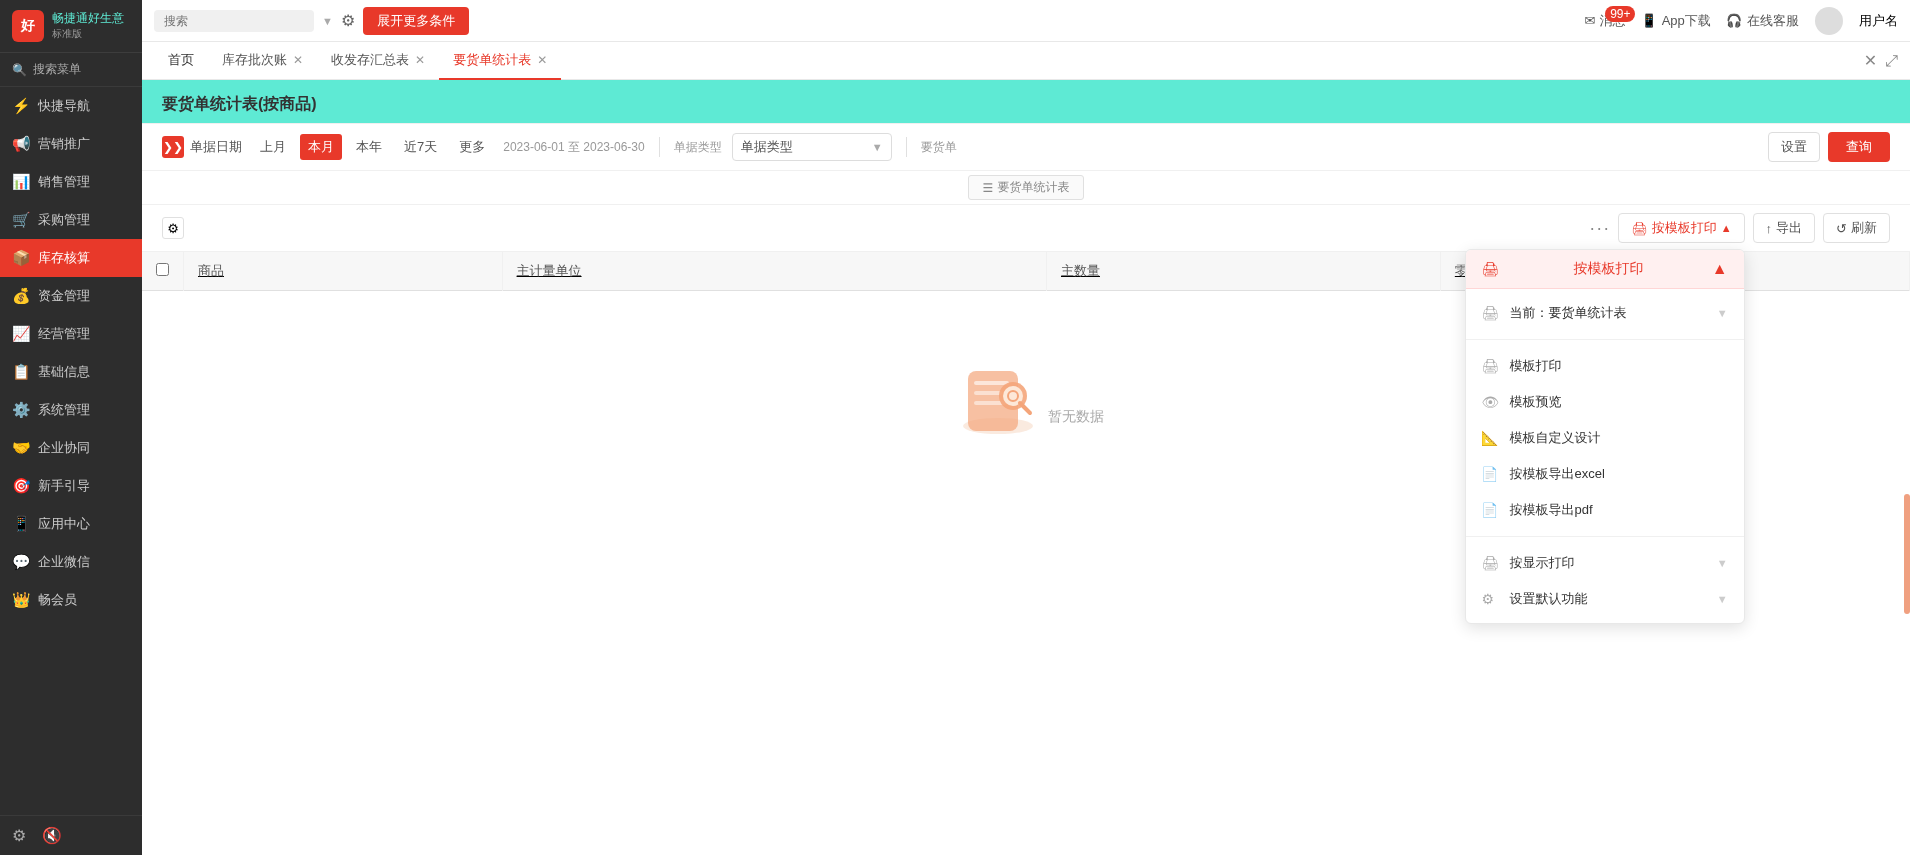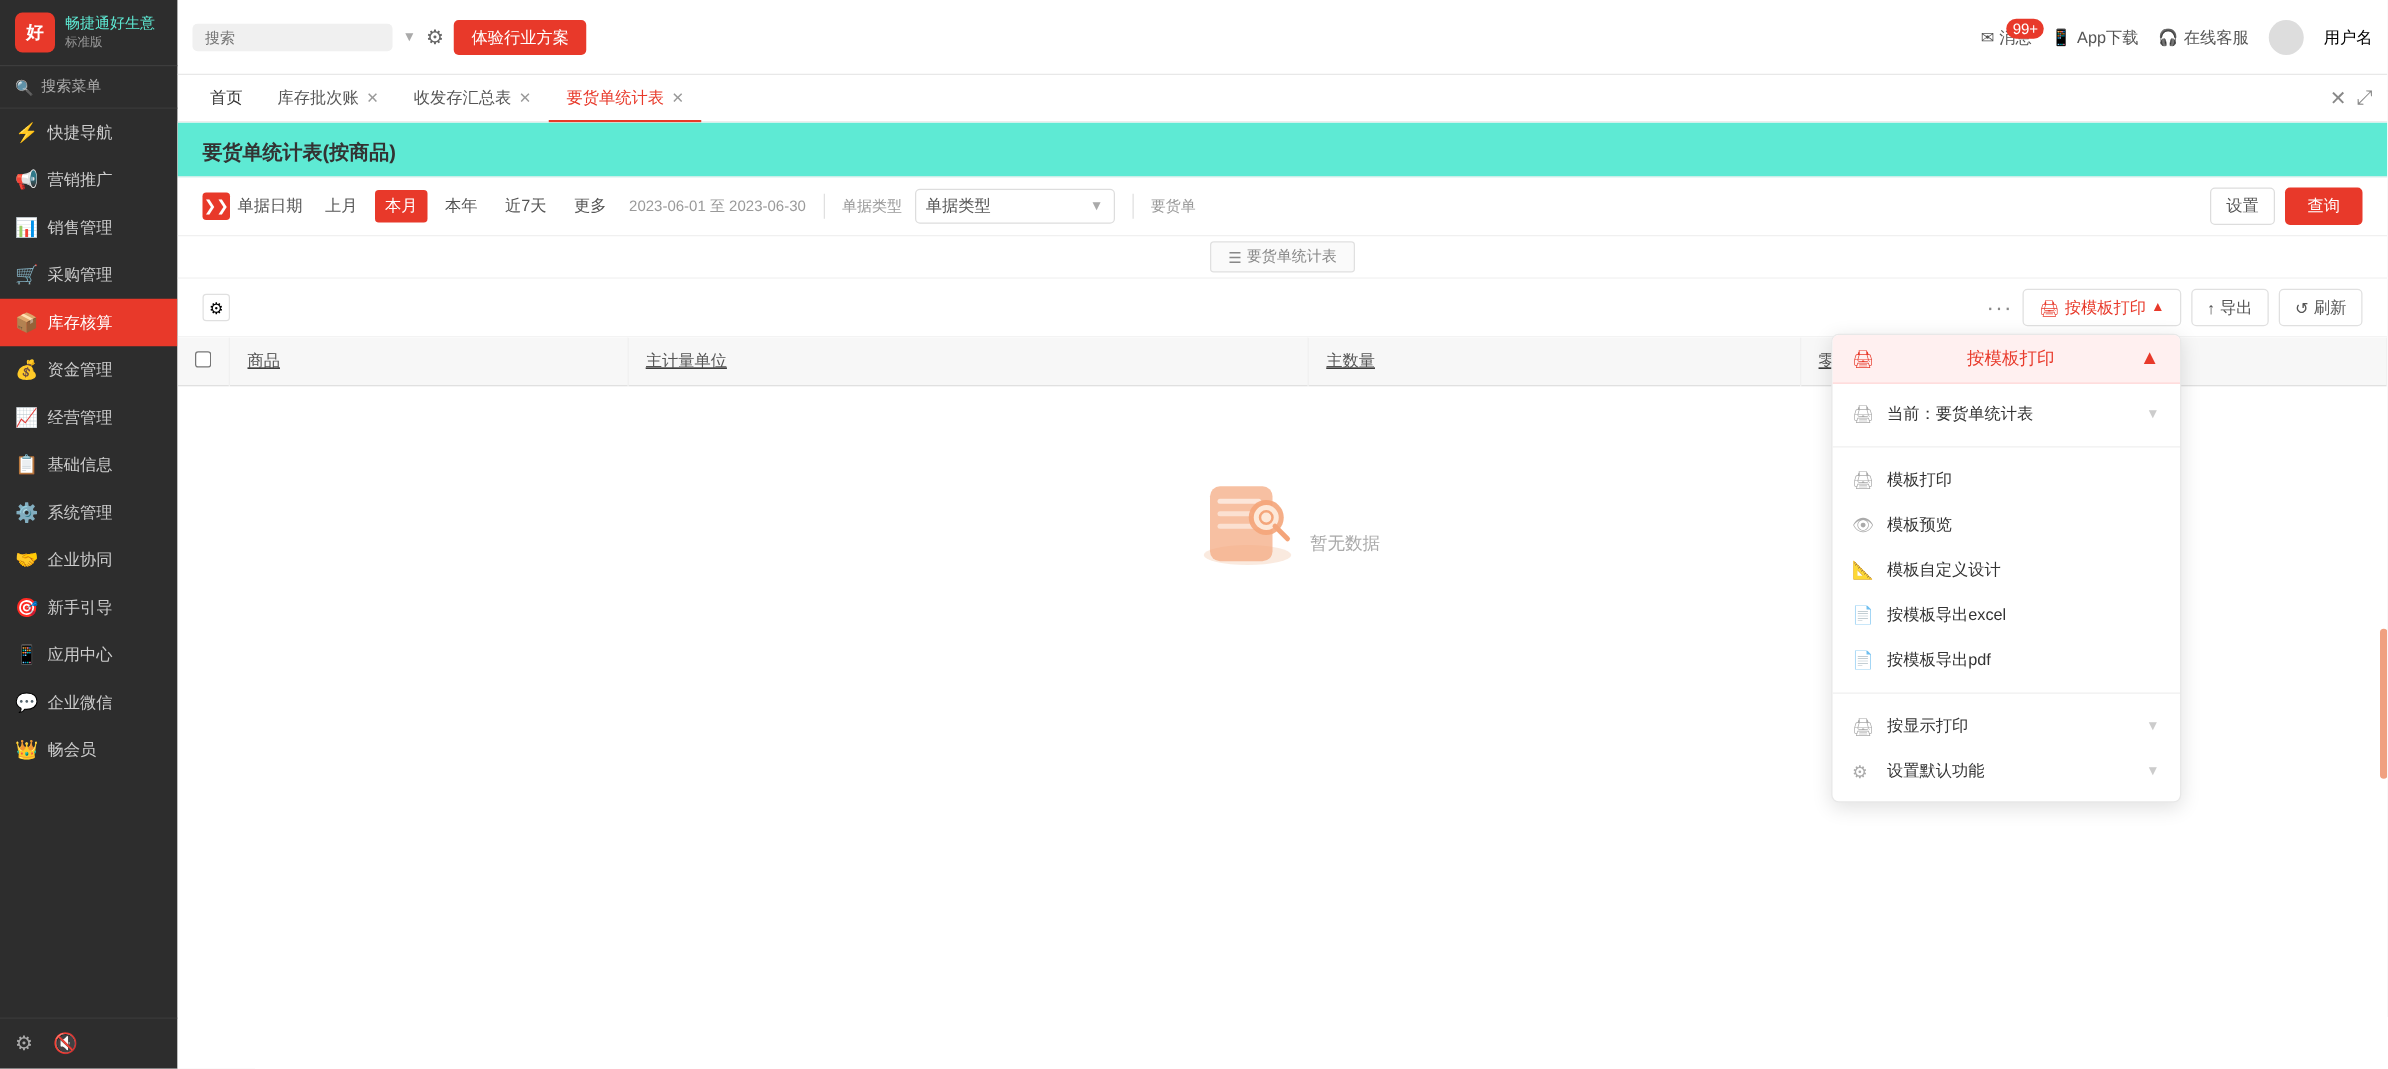--- a/index.html
+++ b/index.html
@@ -70,21 +70,21 @@
     .main-area {
       flex: 1;
       display: flex;
       flex-direction: column;
       overflow: hidden;
     }
 
     
     .topbar {
       background: #fff;
-      height: 60px;
+      height: 42px;
       display: flex;
       align-items: center;
       padding: 0 12px;
       border-bottom: 1px solid #e8e8e8;
       gap: 8px;
       flex-shrink: 0;
     }
     .topbar-input {
       background: #f0f0f0;
       border: none;
@@ -510,21 +510,21 @@
     <span>🔇</span>
   </div>
 </div>
 
 <div class="main-area">
 
   <div class="topbar">
     <input class="topbar-input" type="text" placeholder="搜索" style="">
     <span style="color:#aaa;font-size:11px;">▼</span>
     <span class="topbar-settings">⚙</span>
-    <button class="topbar-btn-trial">体验行业方案</button>
+    <button class="topbar-btn-trial">展开更多条件</button>
     <div class="topbar-right">
       <div class="topbar-right-item">
         <span>✉</span>
         <span>消息</span>
         <span class="badge">99+</span>
       </div>
       <div class="topbar-right-item">
         <span>📱</span>
         <span>App下载</span>
       </div>

